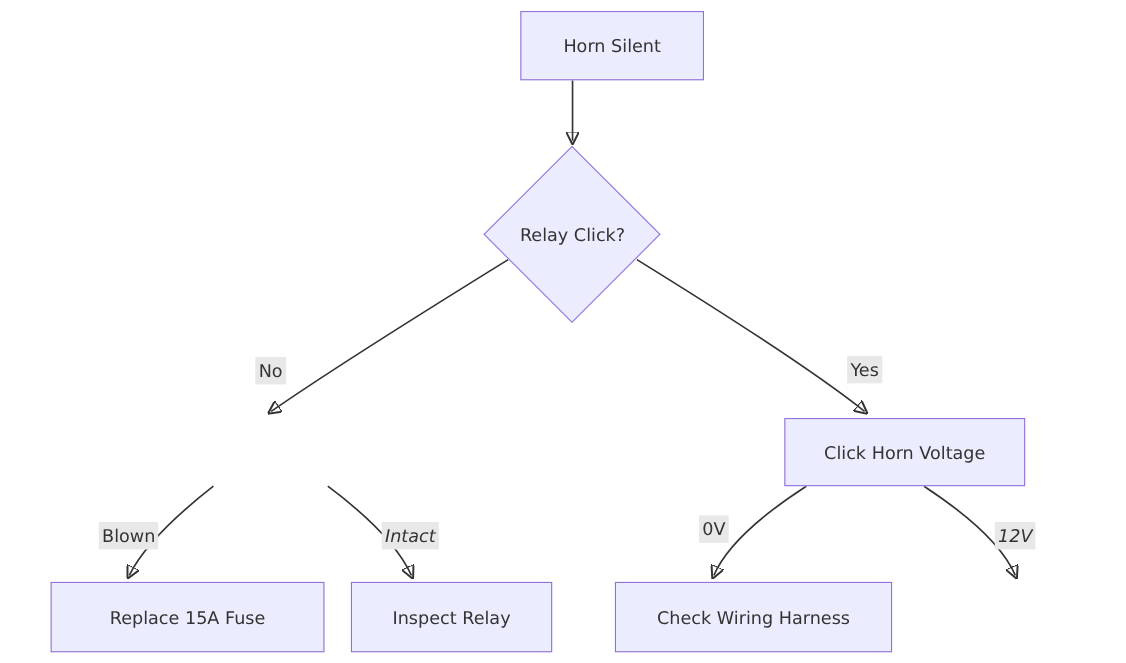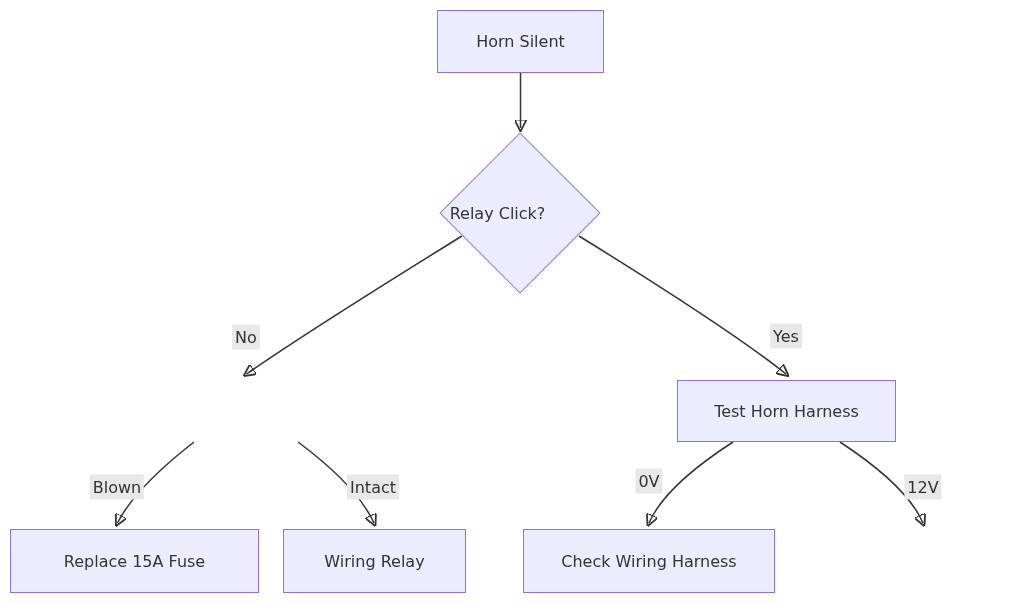--- a/index.html
+++ b/index.html
@@ -16,50 +16,51 @@
     font-family:"DejaVu Sans","Liberation Sans",sans-serif;
     color:var(--text);font-size:16px;
   }
   .edges{position:absolute;left:0;top:0;width:1024px;height:603px;}
   .edges path{fill:none;stroke:var(--edge);stroke-width:1.5px;}
   .node{
     position:absolute;box-sizing:border-box;
     background:var(--node-fill);border:1px solid var(--node-border);
     display:flex;align-items:center;justify-content:center;
     text-align:center;
+    margin-left:36px;
   }
   .diamond-shape{
     position:absolute;left:463px;top:156px;width:114px;height:114px;
     transform:rotate(45deg);box-sizing:border-box;
     background:var(--node-fill);border:1px solid var(--node-border);
   }
   .diamond-label{
-    position:absolute;left:416px;top:133px;width:163px;height:160px;
+    position:absolute;left:439px;top:133px;width:163px;height:160px;
     display:flex;align-items:center;justify-content:center;text-align:center;
   }
   .edge-label{
     position:absolute;transform:translate(-50%,-50%);
     background:var(--label-bg);color:var(--text);
     padding:2px 3px;line-height:21px;white-space:nowrap;
   }
   
   .n-horn{left:437px;top:10px;width:167px;height:63px;}
   .n-fuse{left:146px;top:380px;width:201px;height:62px;}
   .n-volt{left:677px;top:380px;width:219px;height:62px;}
   .n-rfuse{left:10px;top:529px;width:249px;height:64px;}
   .n-irelay{left:283px;top:529px;width:183px;height:64px;}
   .n-wiring{left:523px;top:529px;width:252px;height:64px;}
   .n-rhorn{left:833px;top:529px;width:185px;height:64px;}
   
   .l-no{left:246px;top:337px;}
   .l-yes{left:786px;top:336px;}
   .l-blown{left:117px;top:487px;}
-  .l-intact{left:373px;top:487px;}
+  .l-intact{left:373px;top:487px;font-style:italic;}
   .l-0v{left:649px;top:481px;}
-  .l-12v{left:923px;top:487px;}
+  .l-12v{left:923px;top:487px;font-style:italic;}
 </style>
 </head>
 <body>
 
 <div class="canvas">
 
   <svg class="edges" viewBox="0 0 1024 603" xmlns="http://www.w3.org/2000/svg">
     <defs>
       <marker id="arrow" viewBox="0 0 10 10" refX="7" refY="5" markerWidth="8" markerHeight="8" orient="auto">
         <path d="M0,0 L10,5 L0,10 z" fill="#333333"></path>
@@ -85,29 +86,29 @@
     <span>Horn Silent</span>
   </div>
 
   <div class="diamond-shape"></div>
   <div class="diamond-label">
     <span>Relay Click?</span>
   </div>
 
 
   <div class="node n-volt">
-    <span>Test Horn Harness</span>
+    <span>Click Horn Voltage</span>
   </div>
 
   <div class="node n-rfuse">
     <span>Replace 15A Fuse</span>
   </div>
 
   <div class="node n-irelay">
-    <span>Wiring Relay</span>
+    <span>Inspect Relay</span>
   </div>
 
   <div class="node n-wiring">
     <span>Check Wiring Harness</span>
   </div>
 
 
 </div>
 
 </body></html>

